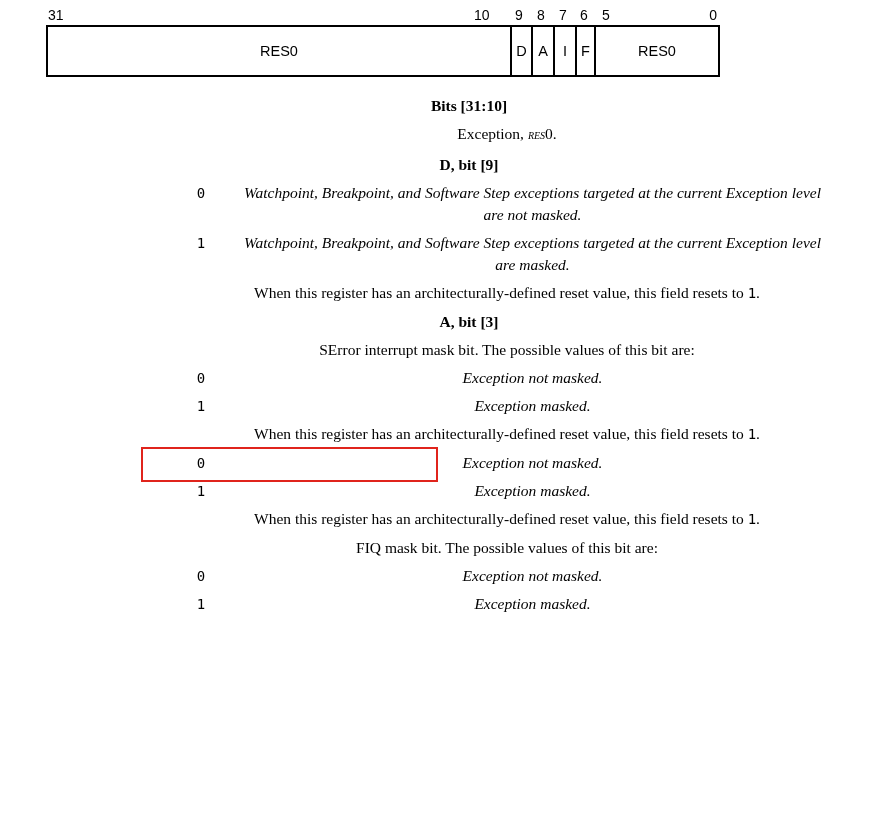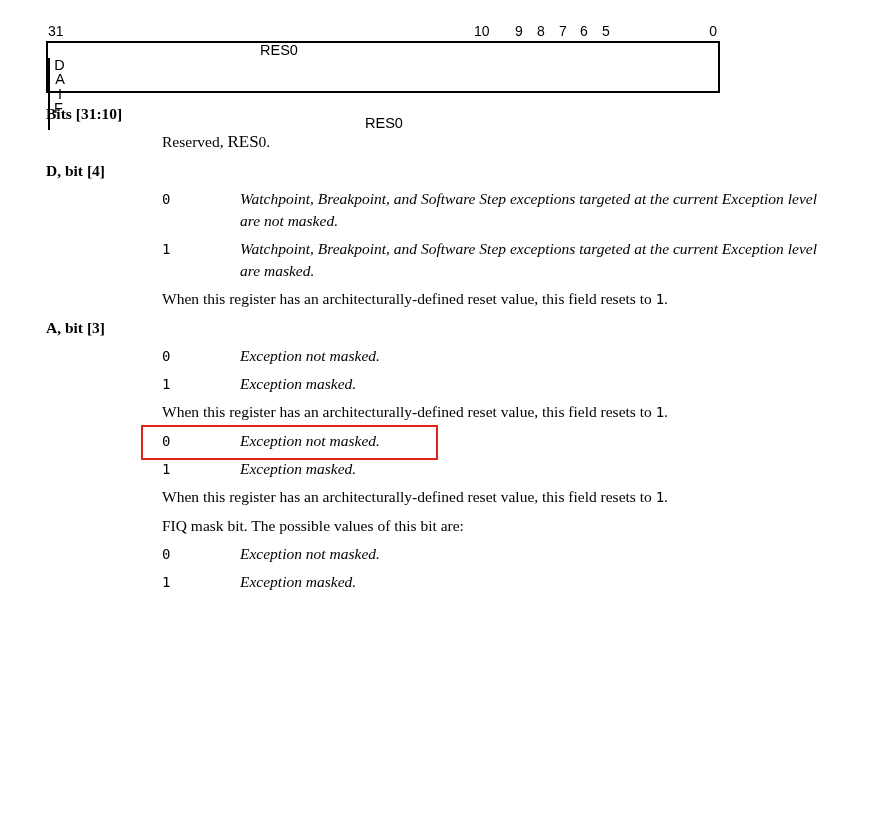--- a/index.html
+++ b/index.html
@@ -1,26 +1,27 @@
 <!DOCTYPE html>
 <html><head>
 <meta charset="utf-8">
 <style>
   html,body { margin:0; padding:0; background:#ffffff; }
   .page {
     position:relative;
     width:892px; height:834px;
     box-sizing:border-box;
-    padding:20px 0 0 46px;
+    padding:4px 0 0 46px;
     background:#ffffff;
     color:#000000;
     font-family:"Liberation Serif", serif;
     font-size:15.5px;
     line-height:22px;
     overflow:hidden;
+    text-align:center;
   }
 
   
   .diagram { width:674px; }
   .bitnums {
     position:relative; height:21px;
     font-family:"Liberation Sans", sans-serif;
     font-size:14px; line-height:14px;
   }
   .bn { position:absolute; top:4px; }
@@ -29,45 +30,45 @@
   .bn-9  { left:469px; }
   .bn-8  { left:491px; }
   .bn-7  { left:513px; }
   .bn-6  { left:534px; }
   .bn-5  { left:556px; }
   .bn-0  { right:3px; }
   .regbox {
     display:flex; height:52px;
     border:2px solid #000; box-sizing:border-box;
     font-family:"Liberation Sans", sans-serif;
-    font-size:14.5px; line-height:14.5px;flex-direction:column;
+    font-size:14.5px; line-height:14.5px;
   }
   .cell { display:flex; align-items:center; justify-content:center; box-sizing:border-box; }
   .cell + .cell { border-left:2px solid #000; }
   .f0 { width:462px; }
   .f1 { width:21px; }
   .f2 { width:22px; }
   .f3 { width:22px; }
   .f4 { width:19px; }
   .f5 { flex:1; }
 
   
   .sec { margin-top:7px; }
-  .sec-first { margin-top:10px; }
+  .sec-first { margin-top:18px; }
   .heading { font-weight:bold; font-size:15.5px; margin:0 0 6px 0; }
   .sbody { margin-left:116px; width:690px; }
   .para { margin:0 0 6px 0; }
   .vrow { display:flex; margin:0 0 6px 0; position:relative; }
   .vkey {
     width:78px; flex-shrink:0;
     font-family:"DejaVu Sans Mono", monospace;
     font-size:14px;
   }
   .vdesc { width:585px;font-style:italic; }
-  .sc { font-size:17px; }
+  .sc { font-size:10px;font-style:italic; }
   .mono { font-family:"DejaVu Sans Mono", monospace; font-size:14px; }
   .hl-box {
     position:absolute;
     left:-21px; top:-5px;
     width:297px; height:35px;
     border:2px solid #e0241c;
     box-sizing:border-box;
     pointer-events:none;
   }
 </style>
@@ -105,42 +106,43 @@
       </div>
       <div class="cell f5">
         <span>RES0</span>
       </div>
     </div>
   </div>
 
   <div class="sec sec-first">
     <div class="heading">Bits [31:10]</div>
     <div class="sbody">
-      <p class="para"><span>Reserved, </span><span class="sc">RES</span><span>0.</span></p>
+      <p class="para"><span>Exception, </span><span class="sc">RES</span><span>0.</span></p>
     </div>
   </div>
 
   <div class="sec">
-    <div class="heading">D, bit [4]</div>
+    <div class="heading">D, bit [9]</div>
     <div class="sbody">
       <div class="vrow">
         <span class="vkey">0</span>
         <span class="vdesc">Watchpoint, Breakpoint, and Software Step exceptions targeted at the current Exception level are not masked.</span>
       </div>
       <div class="vrow">
         <span class="vkey">1</span>
         <span class="vdesc">Watchpoint, Breakpoint, and Software Step exceptions targeted at the current Exception level are masked.</span>
       </div>
       <p class="para"><span>When this register has an architecturally-defined reset value, this field resets to </span><span class="mono">1</span><span>.</span></p>
     </div>
   </div>
 
   <div class="sec">
     <div class="heading">A, bit [3]</div>
     <div class="sbody">
+      <p class="para">SError interrupt mask bit. The possible values of this bit are:</p>
       <div class="vrow">
         <span class="vkey">0</span>
         <span class="vdesc">Exception not masked.</span>
       </div>
       <div class="vrow">
         <span class="vkey">1</span>
         <span class="vdesc">Exception masked.</span>
       </div>
       <p class="para"><span>When this register has an architecturally-defined reset value, this field resets to </span><span class="mono">1</span><span>.</span></p>
     </div>

